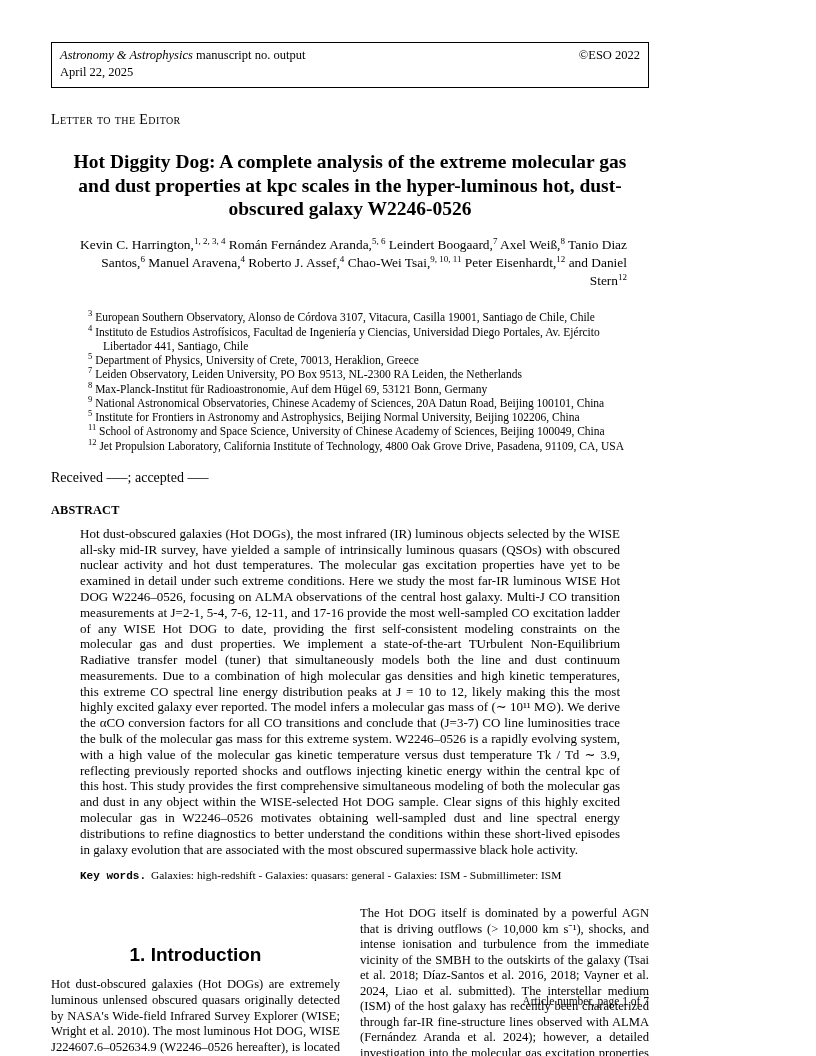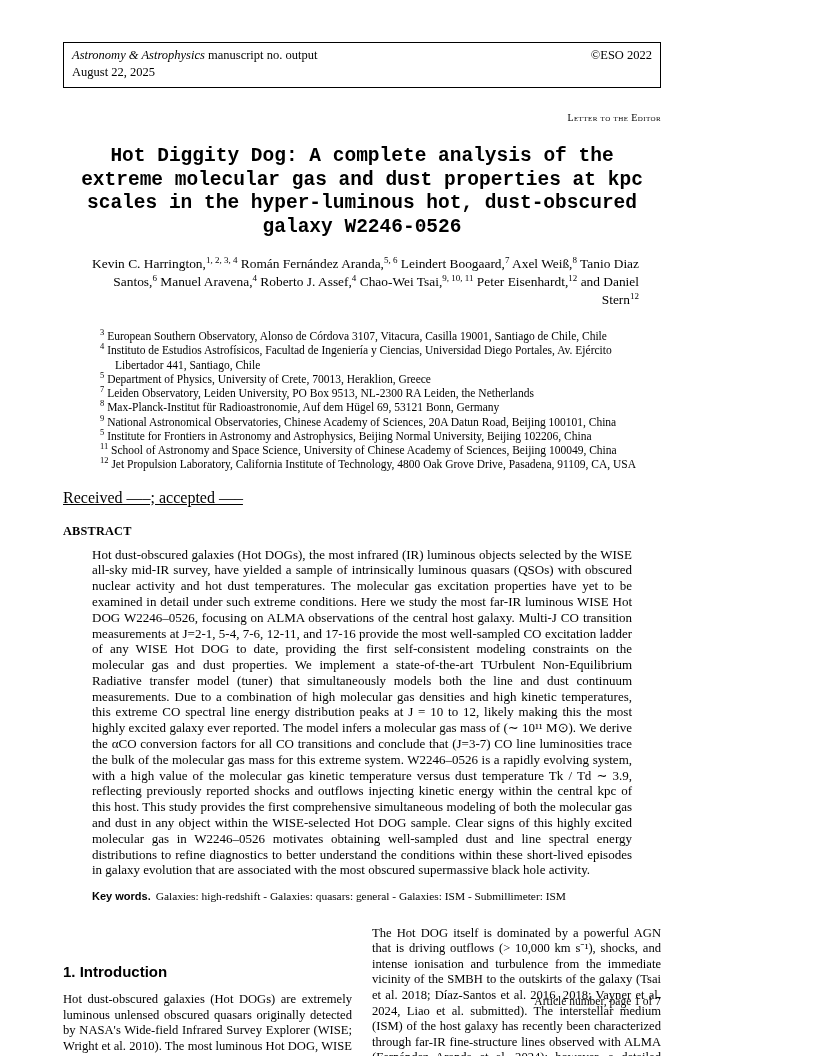--- a/index.html
+++ b/index.html
@@ -9,45 +9,44 @@
     background: #ffffff;
     color: #000000;
     font-family: "Liberation Serif", serif;
     -webkit-font-smoothing: antialiased;
   }
   .page {
     position: relative;
     width: 700px; height: 1056px;
     padding: 42px 51px 40px 51px;
     overflow: hidden;
-    margin-left: 12px;
   }
 
   
   .header-box {
     border: 1px solid #000;
     padding: 4px 8px 6px 8px;
     font-size: 12.5px;
     line-height: 1.35;
   }
   .header-top { display: flex; justify-content: space-between; }
   .journal-name { font-style: italic; }
 
   
   .article-type {
-    text-align: right;
+    text-align: left;
     font-variant: small-caps;
-    font-size: 10px;
+    font-size: 14px;
     margin-top: 24px;
     letter-spacing: 0.4px;
   }
 
   
   .paper-title {
-    font-family: Liberation Mono, monospace;
+    font-family: Liberation Serif, serif;
     font-weight: bold;
     font-size: 19.5px;
     line-height: 1.22;
     text-align: center;
     margin-top: 22px;
     padding: 0 14px;
   }
 
   
   .author-list {
@@ -64,21 +63,21 @@
   .affiliation-list {
     margin-top: 20px;
     font-size: 11.5px;
     line-height: 1.24;
     padding-left: 37px;
     padding-right: 6px;
   }
   .aff { padding-left: 15px; text-indent: -15px; }
   .aff sup { font-size: 8.5px; line-height: 0; }
 
-  .received-line { font-size: 16px; margin-top: 17px; text-decoration: underline; }
+  .received-line { font-size: 14px; margin-top: 17px; }
 
   
   .abstract-heading {
     font-weight: bold;
     font-size: 12.3px;
     margin-top: 17px;
     letter-spacing: 0.2px;
   }
   .abstract-text {
     font-size: 13px;
@@ -87,65 +86,65 @@
     margin-top: 8px;
     padding: 0 29px;
   }
   .keywords {
     font-size: 11.4px;
     line-height: 1.25;
     margin-top: 11px;
     padding: 0 29px;
   }
   .keywords-label {
-    font-family: Liberation Sans, sans-serif;
+    font-family: Liberation Mono, monospace;
     font-weight: bold;
     font-size: 11px;
     margin-right: 5px;
   }
 
   
   .columns {
     display: flex;
     gap: 20px;
     margin-top: 22px;
   }
   .col {
     width: 347px;
     font-size: 12.6px;
     line-height: 1.235;
     text-align: justify;
   }
   .section-heading {
     font-family: "Liberation Sans", sans-serif;
     font-weight: bold;
-    font-size: 15px;
+    font-size: 19px;
     margin: 37px 0 11px 0;
-    text-align: left;
+    text-align: center;
   }
 
   
   .page-footer {
     position: absolute;
     right: 51px;
     bottom: 49px;
     font-size: 11.5px;
   }
 </style>
 </head>
 <body>
 
 <div class="page">
 
   <div class="header-box">
     <div class="header-top">
       <span><span class="journal-name">Astronomy &amp; Astrophysics</span><span> manuscript no. output</span></span>
       <span>©ESO 2022</span>
     </div>
-    <div>August 22, 2025</div>
+    <div>April 22, 2025</div>
   </div>
 
   <div class="article-type">Letter to the Editor</div>
 
   <h1 class="paper-title" style="margin-bottom:0;">Hot Diggity Dog: A complete analysis of the extreme molecular gas and dust properties at kpc scales in the hyper-luminous hot, dust-obscured galaxy W2246-0526</h1>
 
   <div class="author-list"><span class="author">Kevin C. Harrington,<sup>1, 2, 3, 4</sup></span> <span class="author">Román Fernández Aranda,<sup>5, 6</sup></span> <span class="author">Leindert Boogaard,<sup>7</sup></span> <span class="author">Axel Weiß,<sup>8</sup></span> <span class="author">Tanio Diaz Santos,<sup>6</sup></span> <span class="author">Manuel Aravena,<sup>4</sup></span> <span class="author">Roberto J. Assef,<sup>4</sup></span> <span class="author">Chao-Wei Tsai,<sup>9, 10, 11</sup></span> <span class="author">Peter Eisenhardt,<sup>12</sup></span> <span class="author">and Daniel Stern<sup>12</sup></span> </div>
 
   <div class="affiliation-list">
       <div class="aff"><sup>3</sup> European Southern Observatory, Alonso de Córdova 3107, Vitacura, Casilla 19001, Santiago de Chile, Chile</div>

